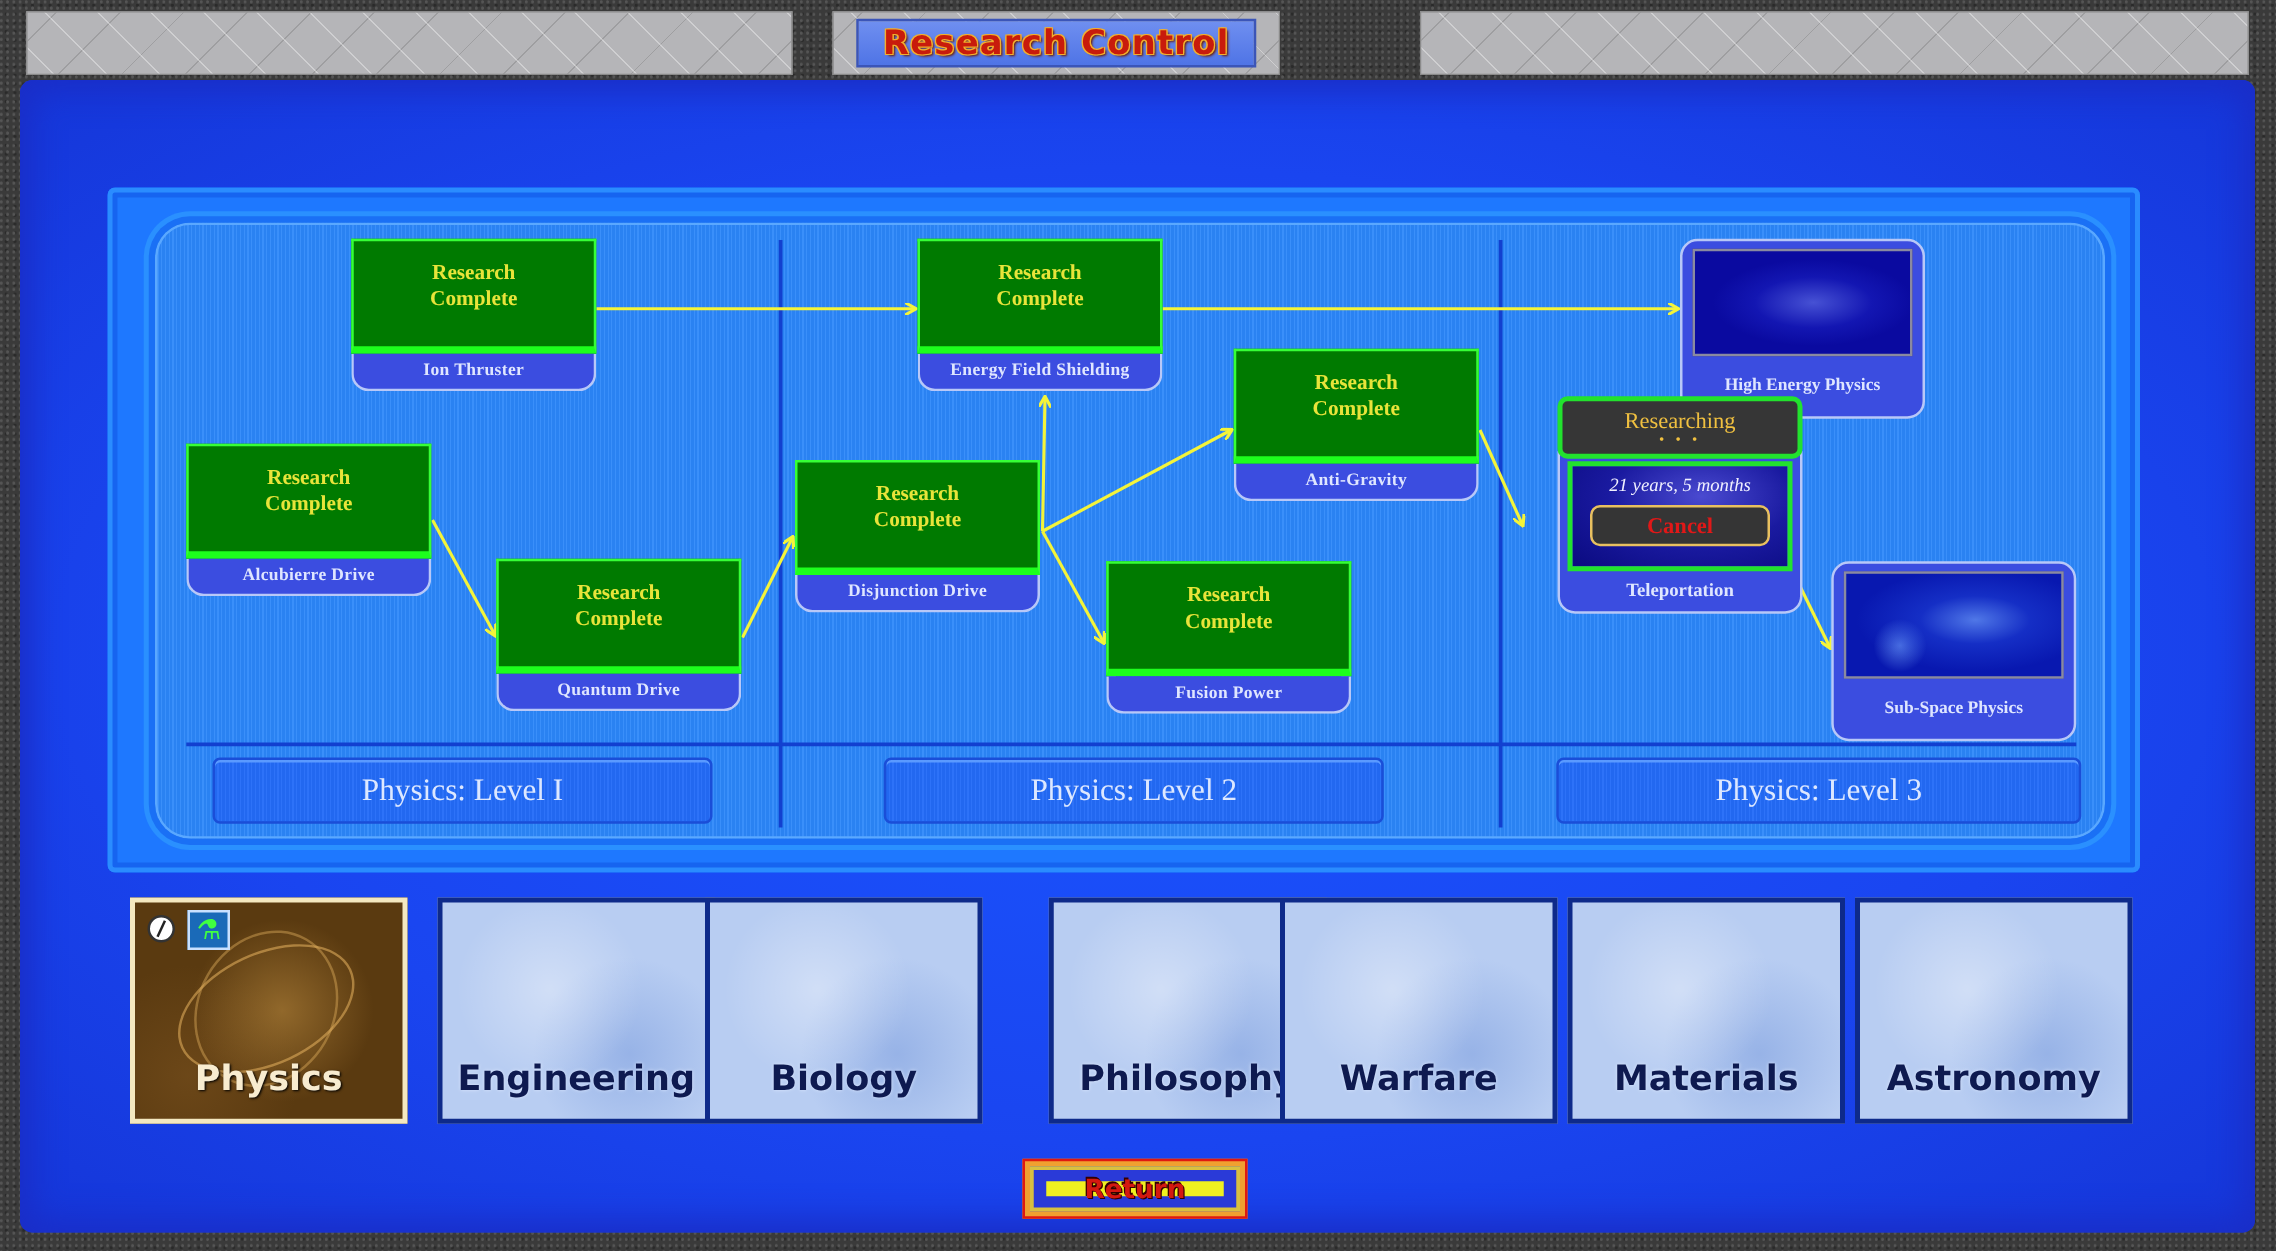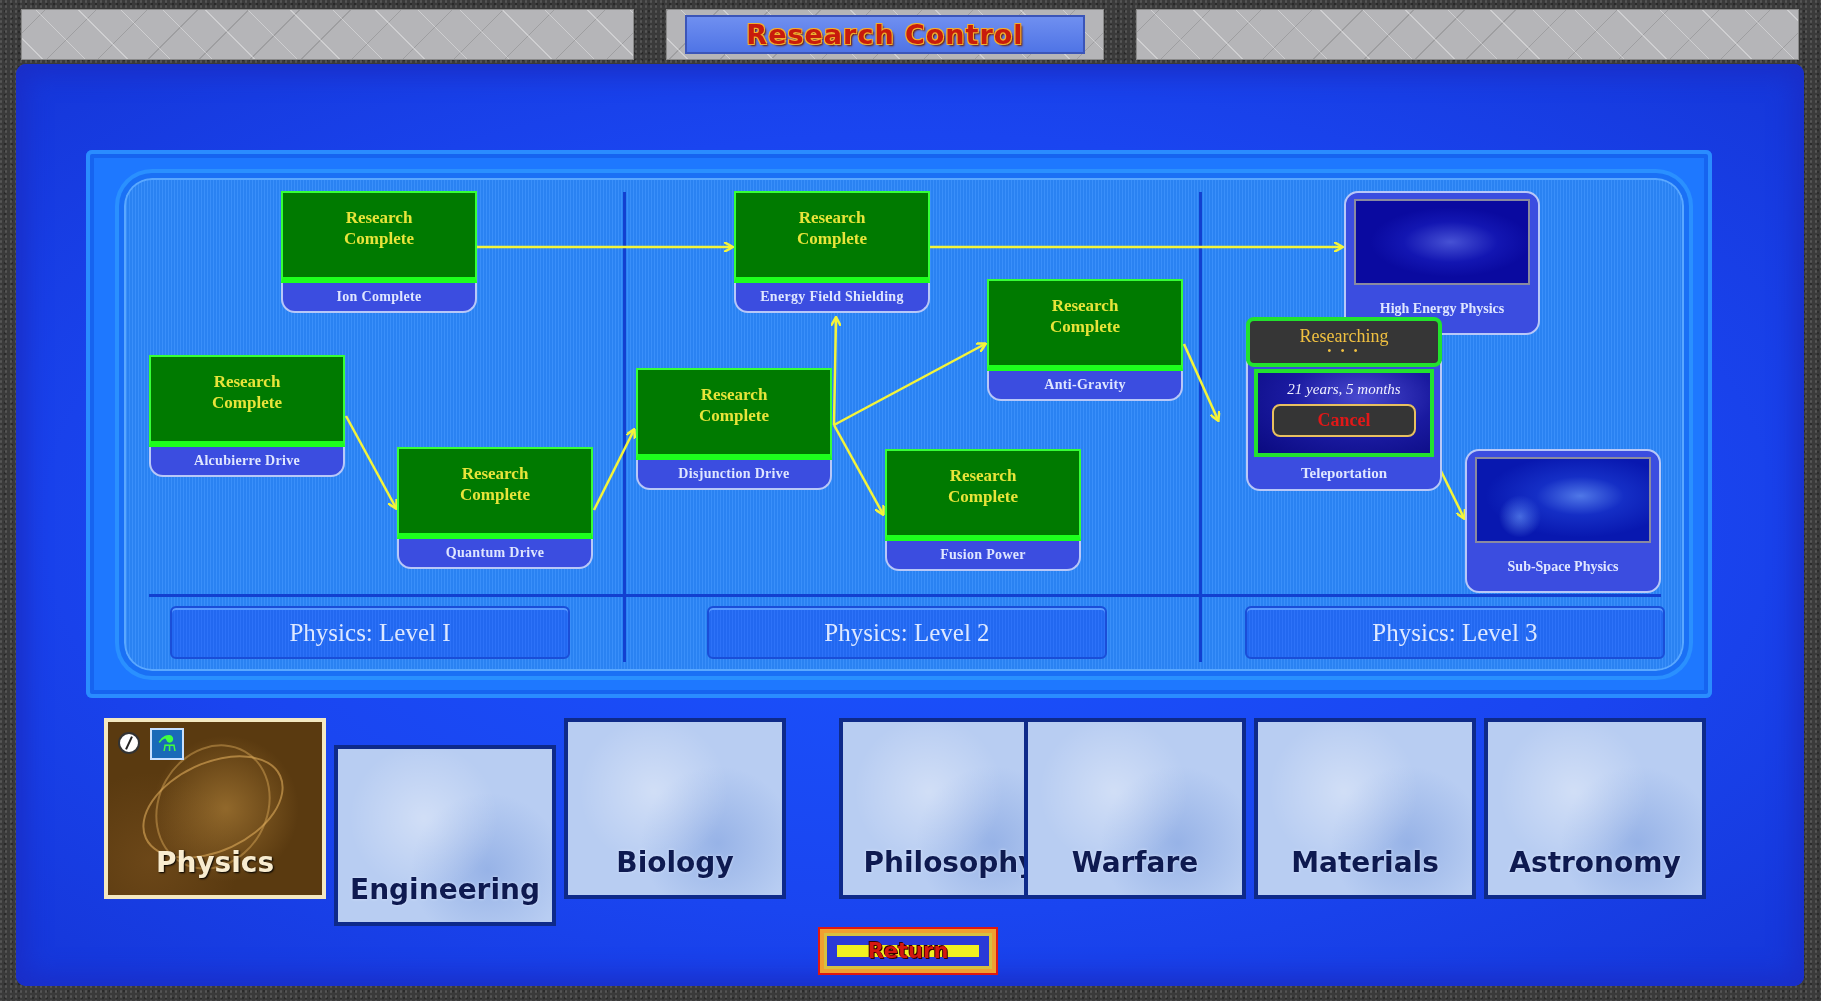--- a/index.html
+++ b/index.html
@@ -251,21 +251,21 @@
     position: relative;
     font-family: "DejaVu Sans", "Liberation Sans", sans-serif;
     font-weight: bold; font-size: 21px; color: #d41810;
     text-shadow: -1px -1px 0 #300, 1px 1px 0 #300;
   }
 </style>
 </head>
 <body>
 
 <div class="abs steel" style="left:21px;top:9px;width:613px;height:51px;"></div>
-<div class="abs steel" style="left:666px;top:9px;width:438px;height:51px;padding:5px 18px;">
+<div class="abs steel" style="left:666px;top:9px;width:358px;height:51px;padding:5px 18px;">
   <div class="title-plate" style="width:100%;height:100%;">
     <span class="title-text">Research Control</span>
   </div>
 </div>
 <div class="abs steel" style="left:1136px;top:9px;width:663px;height:51px;"></div>
 
 <div class="abs main-frame" style="left:16px;top:64px;width:1788px;height:922px;"></div>
 
 <div class="abs panel-outer" style="left:86px;top:150px;width:1626px;height:548px;"></div>
 <div class="abs panel-inner" style="left:124px;top:178px;width:1560px;height:493px;"></div>
@@ -301,21 +301,21 @@
     <line x1="1184" y1="344" x2="1218" y2="420"></line>
     <line x1="1415" y1="418" x2="1440" y2="318"></line>
     <line x1="1415" y1="418" x2="1464" y2="518"></line>
   </g>
 </svg>
 
 <div class="node" style="left:281px;top:191px;">
   <div class="node-top">
       <span><span>Research</span><br><span>Complete</span></span>
     </div>
-  <div class="node-label">Ion Complete</div>
+  <div class="node-label">Ion Thruster</div>
 </div>
 <div class="node" style="left:149px;top:355px;">
   <div class="node-top">
       <span><span>Research</span><br><span>Complete</span></span>
     </div>
   <div class="node-label">Alcubierre Drive</div>
 </div>
 <div class="node" style="left:397px;top:447px;">
   <div class="node-top">
       <span><span>Research</span><br><span>Complete</span></span>
@@ -371,21 +371,21 @@
   <div class="node-caption">Sub-Space Physics</div>
 </div>
 
 <div class="tile active" style="left:104px;">
   <div class="tile-orbit"></div>
   <div class="tile-orbit2"></div>
   <div class="clock-icon"></div>
   <div class="microscope-icon">⚗</div>
   <span class="tile-label" style="position:relative;">Physics</span>
 </div>
-<div class="tile inactive" style="left:334px;margin-top:27px;">
+<div class="tile inactive" style="left:350px;">
   <span class="tile-label">Engineering</span>
 </div>
 <div class="tile inactive" style="left:564px;">
   <span class="tile-label">Biology</span>
 </div>
 <div class="tile inactive" style="left:794px;margin-left:45px;">
   <span class="tile-label">Philosophy</span>
 </div>
 <div class="tile inactive" style="left:1024px;">
   <span class="tile-label">Warfare</span>

